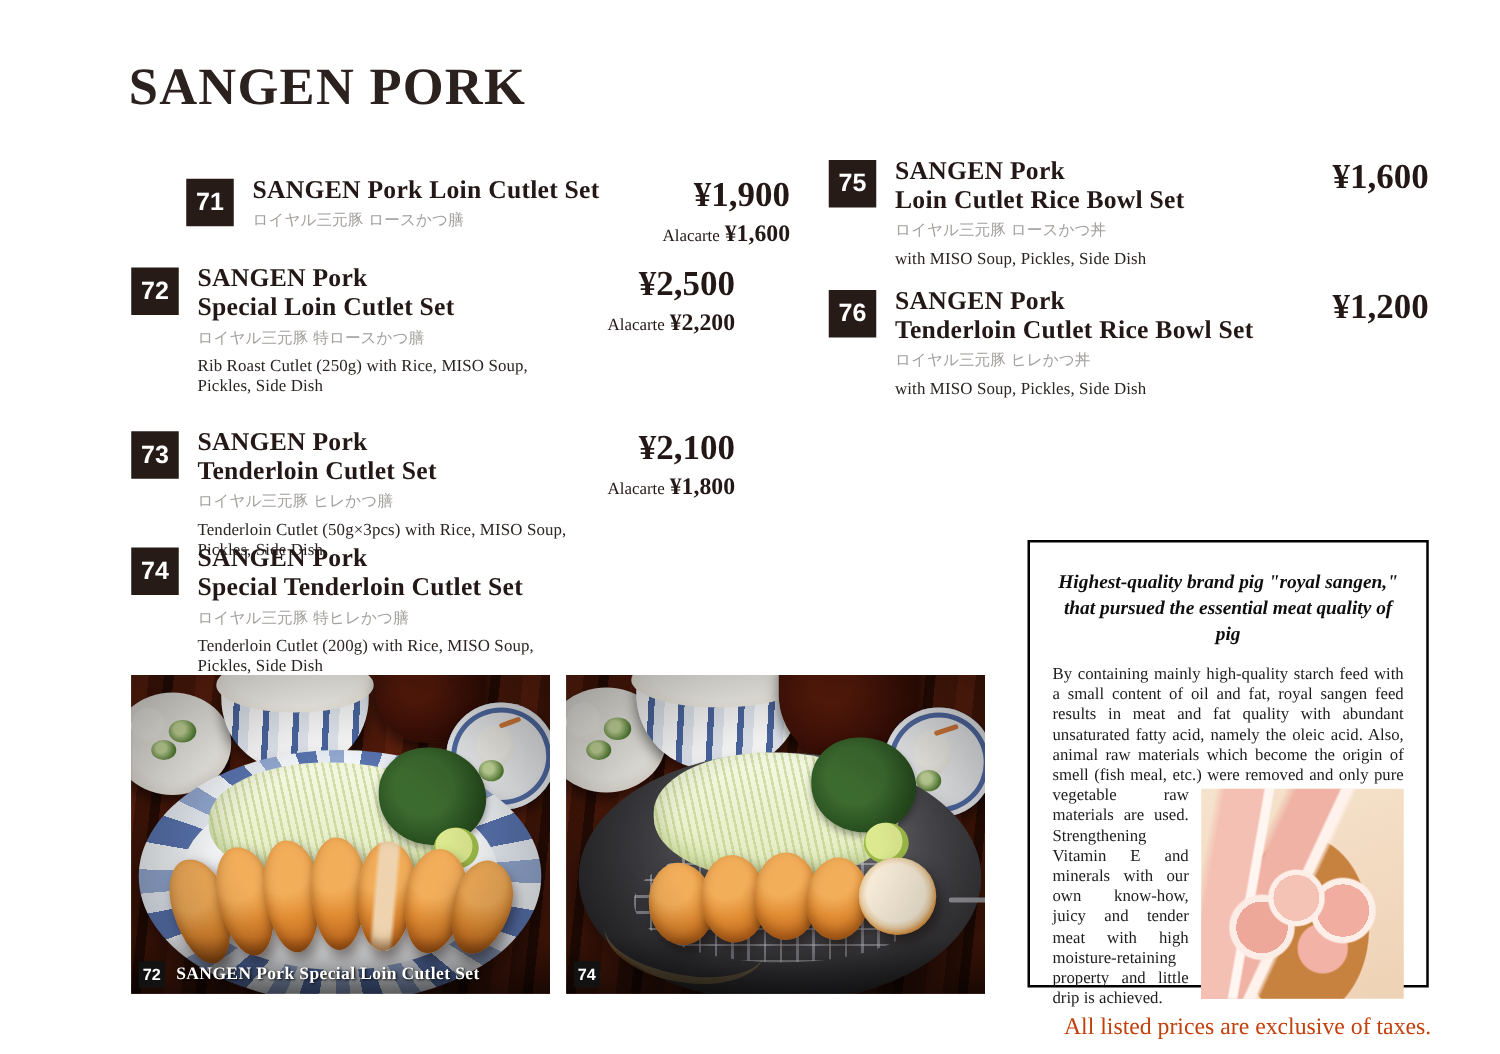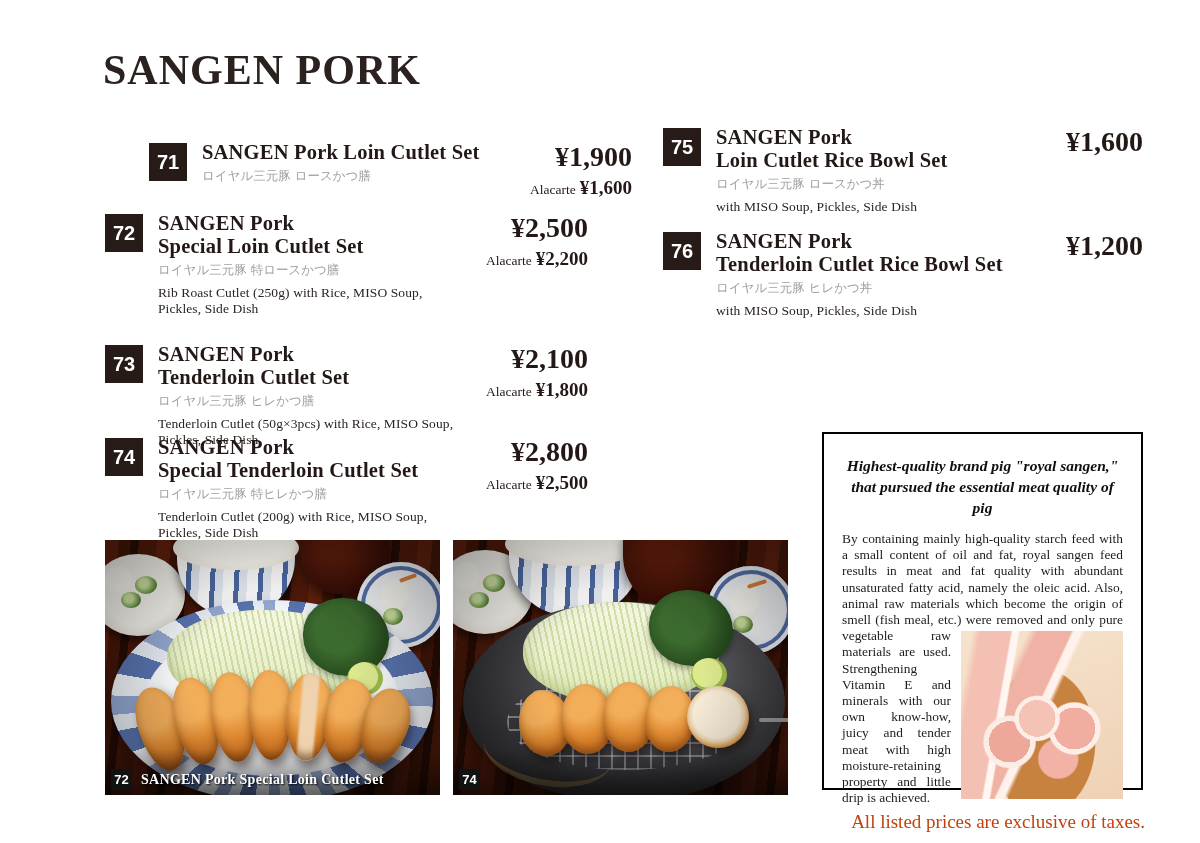--- a/index.html
+++ b/index.html
@@ -154,24 +154,20 @@
   </div>
 </div>
 
 <div class="item" style="left:105px;top:436px;width:483px;">
   <div class="badge">74</div>
   <div class="item-body">
     <div class="item-title"><span>SANGEN Pork</span><br><span>Special Tenderloin Cutlet Set</span></div>
     <div class="item-jp">ロイヤル三元豚 特ヒレかつ膳</div>
     <div class="item-desc">Tenderloin Cutlet (200g) with Rice, MISO Soup, Pickles, Side Dish</div>
   </div>
-  <div class="price-block">
-    <div class="price">¥2,800</div>
-    <div class="alacarte"><span class="al-label">Alacarte</span> <span class="al-price">¥2,500</span></div>
-  </div>
 </div>
 
 <div class="item" style="left:663px;top:126px;width:480px;">
   <div class="badge">75</div>
   <div class="item-body">
     <div class="item-title"><span>SANGEN Pork</span><br><span>Loin Cutlet Rice Bowl Set</span></div>
     <div class="item-jp">ロイヤル三元豚 ロースかつ丼</div>
     <div class="item-desc">with MISO Soup, Pickles, Side Dish</div>
   </div>
   <div class="price-block">

